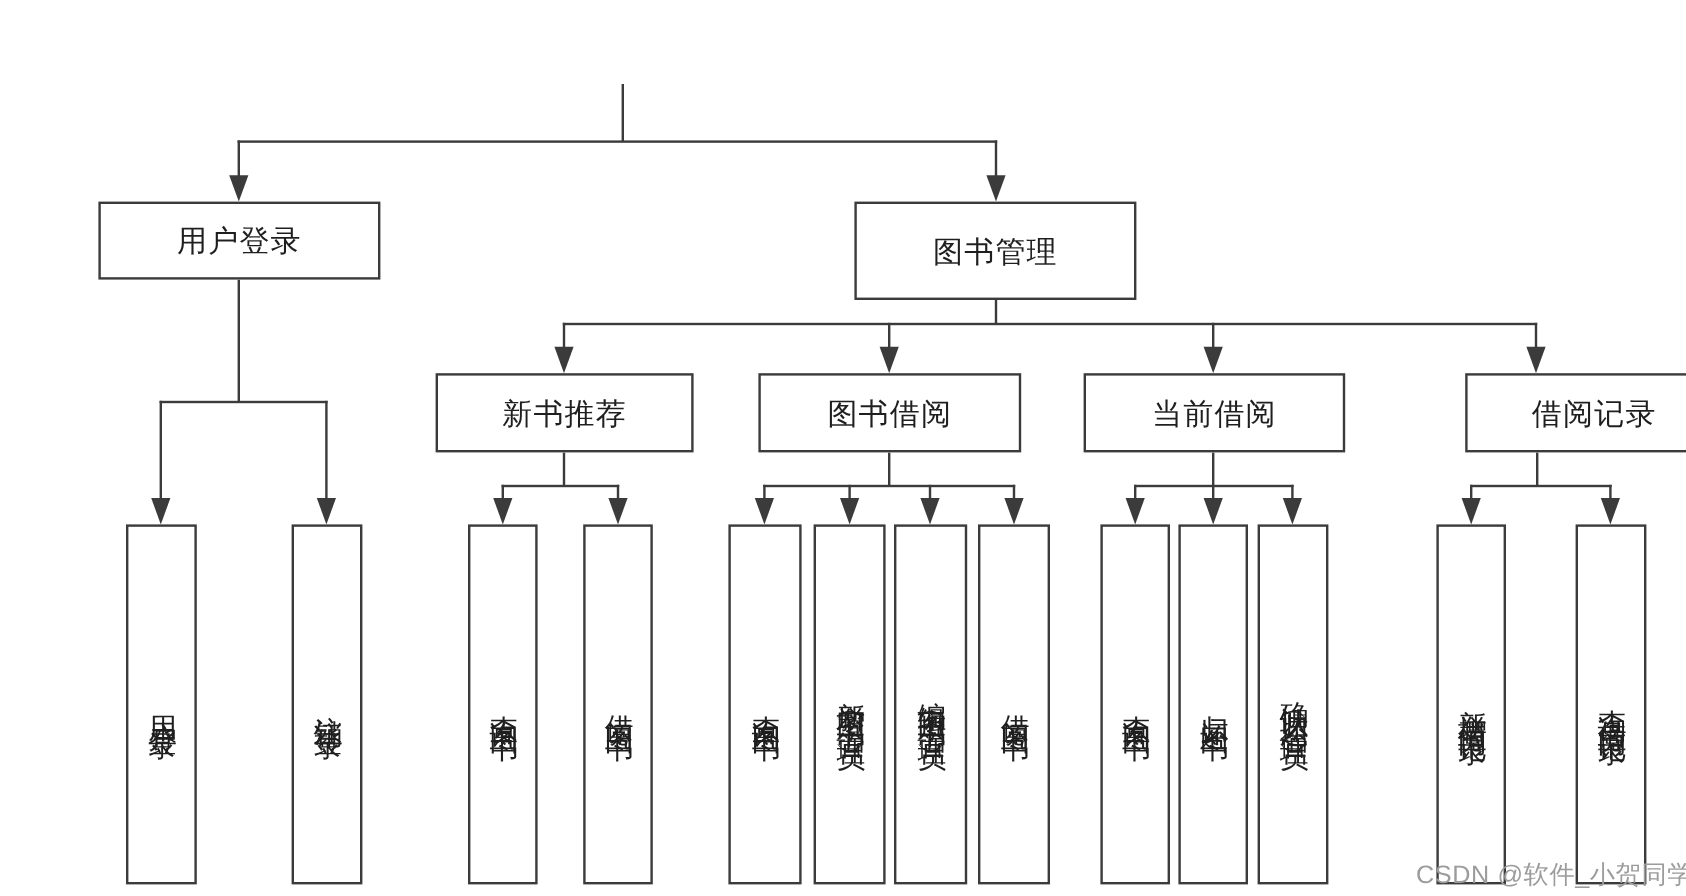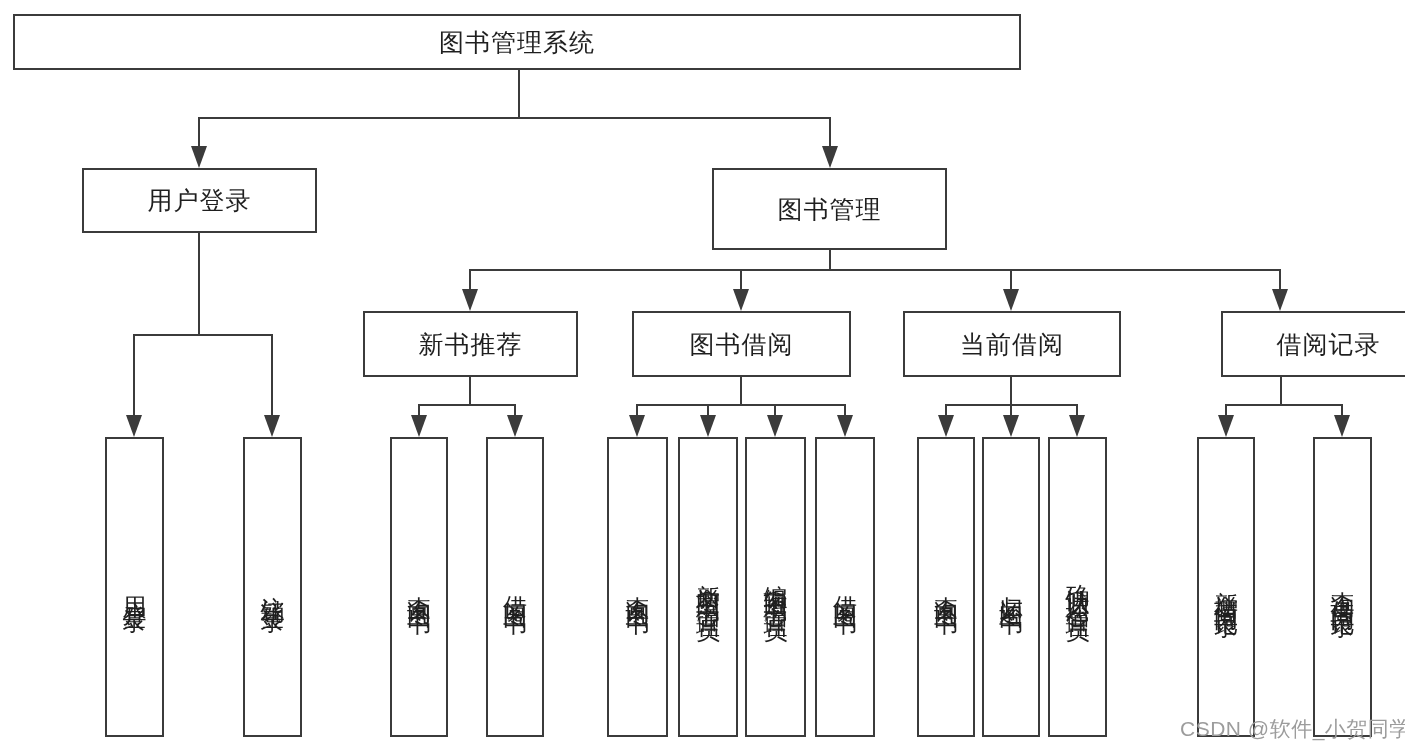--- a/index.html
+++ b/index.html
@@ -33,23 +33,20 @@
   .watermark {
     position:absolute; left:1180px; top:715px; z-index:5;
     font-size:21px; color:#9c9c9c; white-space:nowrap; letter-spacing:0.5px;
   }
 </style>
 </head>
 <body>
 
 <div class="canvas">
 
-  <div class="box" style="left:13px;top:14px;width:1008px;height:56px;">
-    <span>图书管理系统</span>
-  </div>
 
   <div class="vline" style="left:518px;top:70px;height:48px;"></div>
   <div class="hline" style="left:198px;top:117px;width:633px;"></div>
   <div class="vline" style="left:198px;top:117px;height:33px;"></div>
   <div class="arrow" style="left:191px;top:146px;"></div>
   <div class="vline" style="left:829px;top:117px;height:33px;"></div>
   <div class="arrow" style="left:822px;top:146px;"></div>
 
   <div class="box" style="left:82px;top:168px;width:235px;height:65px;">
     <span>用户登录</span>

